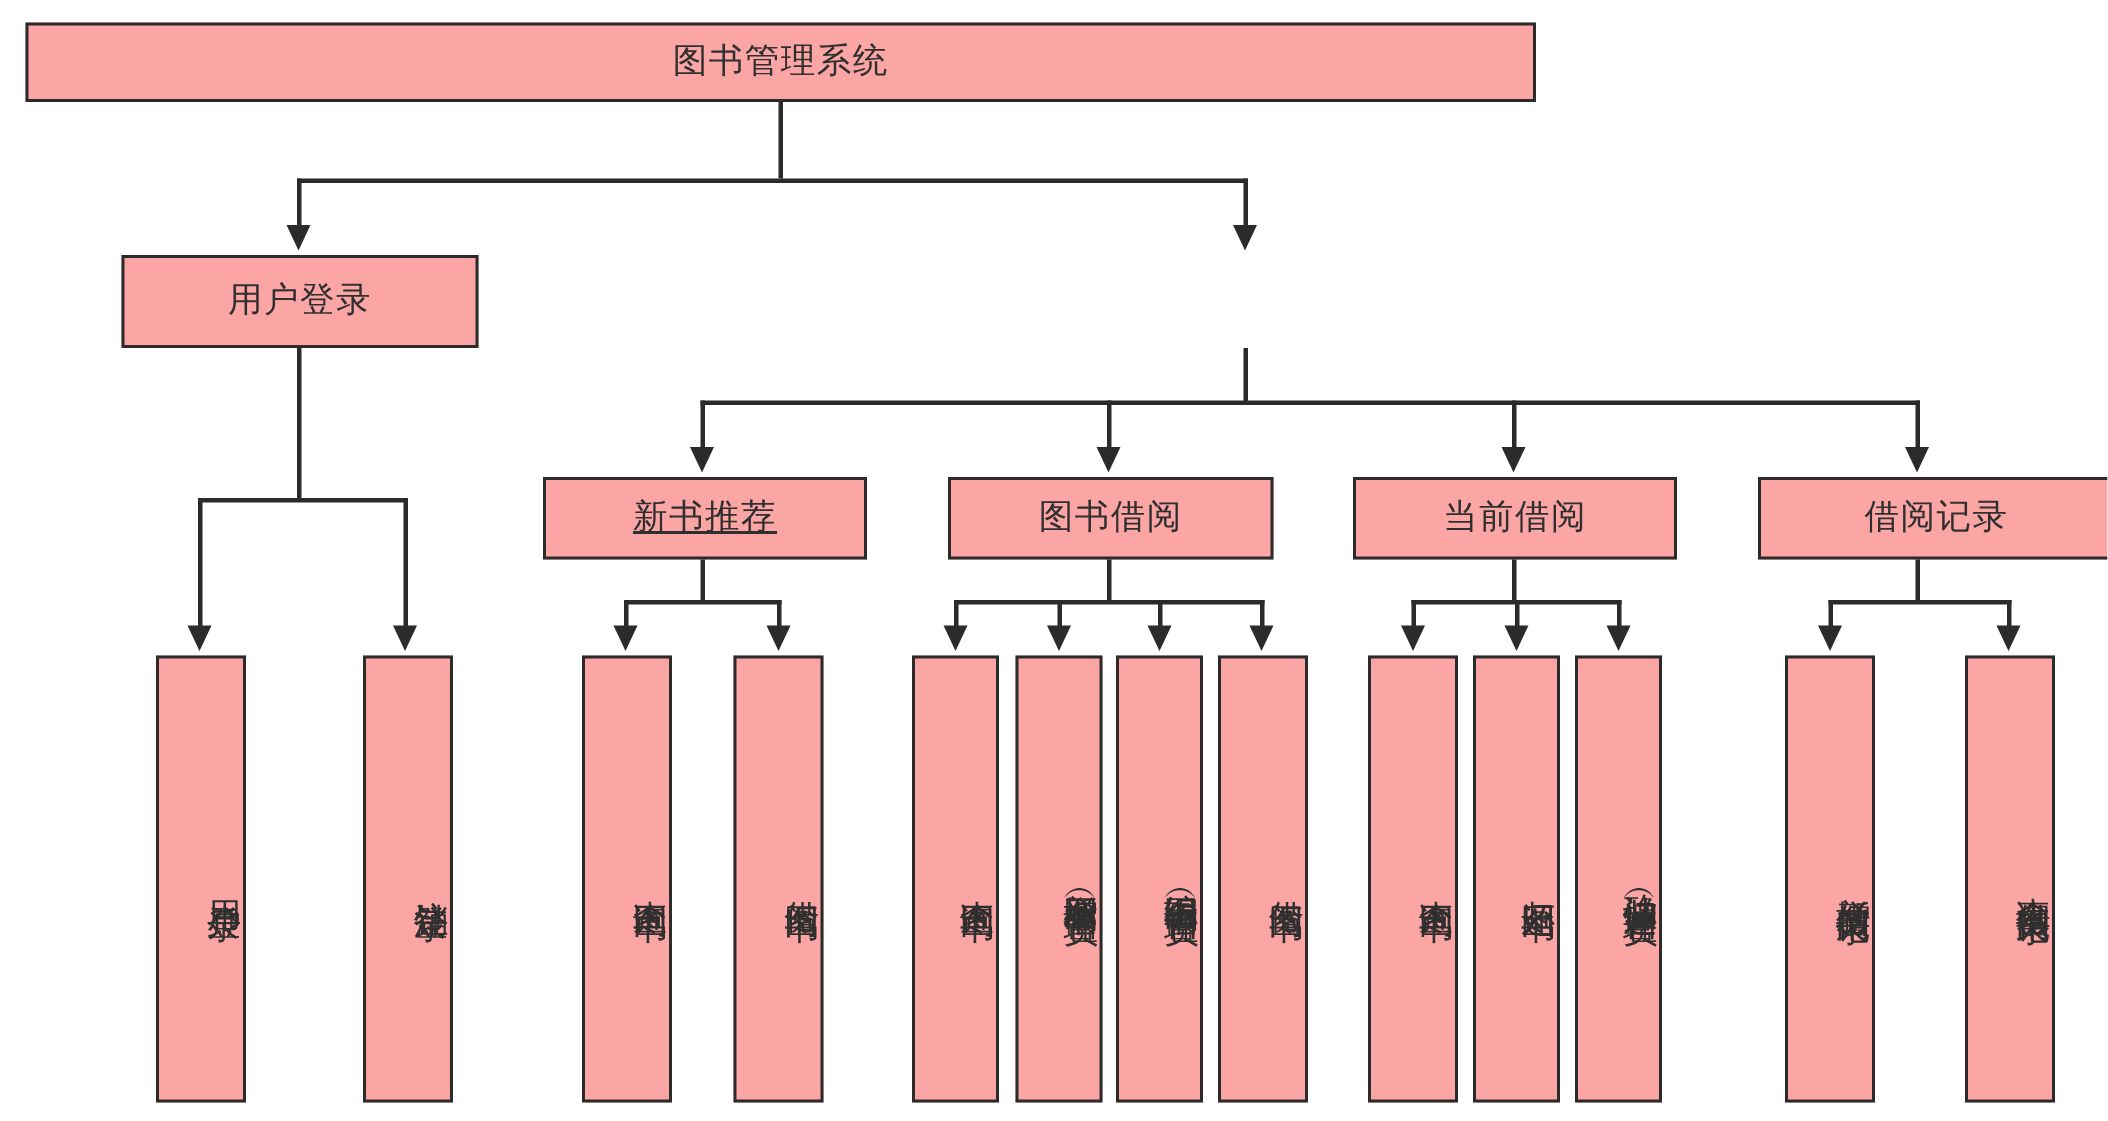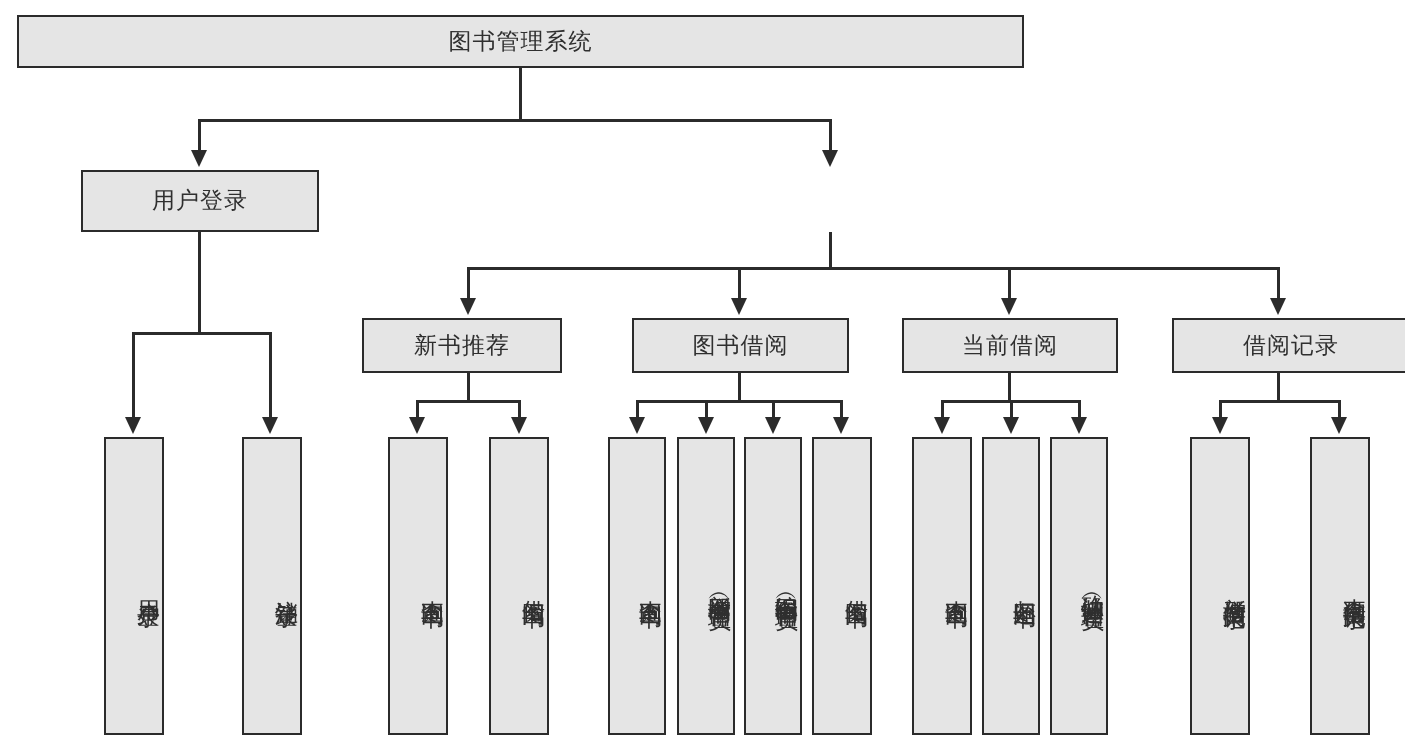--- a/index.html
+++ b/index.html
@@ -15,21 +15,21 @@
     position: relative;
     width: 1405px;
     height: 747px;
     background: #ffffff;
     overflow: hidden;
   }
   
   .node {
     position: absolute;
     box-sizing: border-box;
-    background: #e5e5e5;
+    background: #fca5a5;
     border: 2px solid #2b2b2b;
     display: flex;
     align-items: center;
     justify-content: center;
     color: #2f2f2f;
   }
   .node.horiz {
     font-size: 23px;
     letter-spacing: 1px;
     line-height: 1.1;
@@ -110,21 +110,21 @@
 
   <div class="ln v" style="left:738px; top:267px; width:3px; height:32px;"></div>
   <div class="arrow" style="left:731px; top:298px;"></div>
 
   <div class="ln v" style="left:1008px; top:267px; width:3px; height:32px;"></div>
   <div class="arrow" style="left:1001px; top:298px;"></div>
 
   <div class="ln v" style="left:1277px; top:267px; width:3px; height:32px;"></div>
   <div class="arrow" style="left:1270px; top:298px;"></div>
 
-  <div class="node horiz" style="left:362px; top:318px; width:200px; height:55px;">新书推荐</div>
+  <div class="node horiz" style="left:362px; top:318px; width:216px; height:55px;text-decoration:underline;">新书推荐</div>
 
   <div class="node horiz" style="left:632px; top:318px; width:217px; height:55px;">图书借阅</div>
 
   <div class="node horiz" style="left:902px; top:318px; width:216px; height:55px;">当前借阅</div>
 
   <div class="node horiz" style="left:1172px; top:318px; width:238px; height:55px;">借阅记录</div>
 
   <div class="ln v" style="left:467px; top:373px; width:3px; height:29px;"></div>
   <div class="ln h" style="left:416px; top:400px; width:105px; height:3px;"></div>
   <div class="ln v" style="left:416px; top:400px; width:3px; height:18px;"></div>

